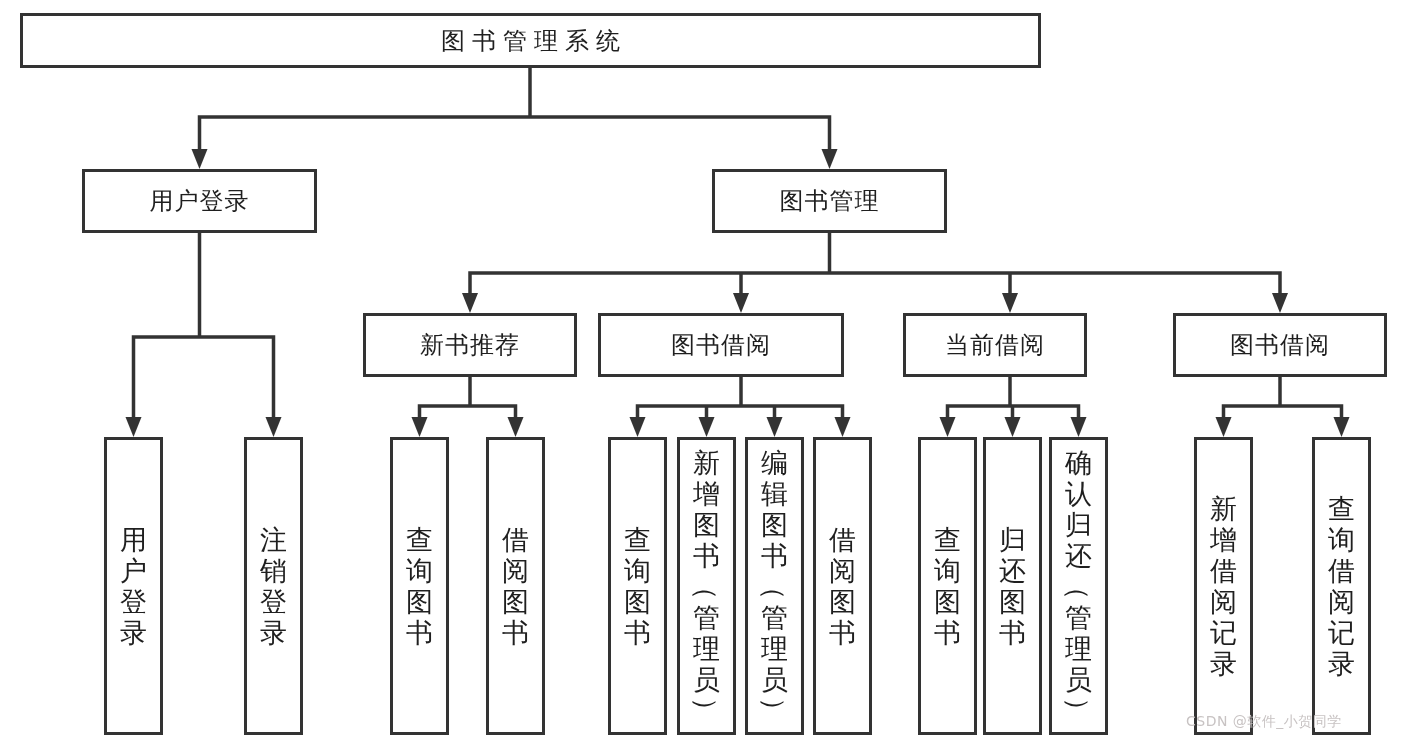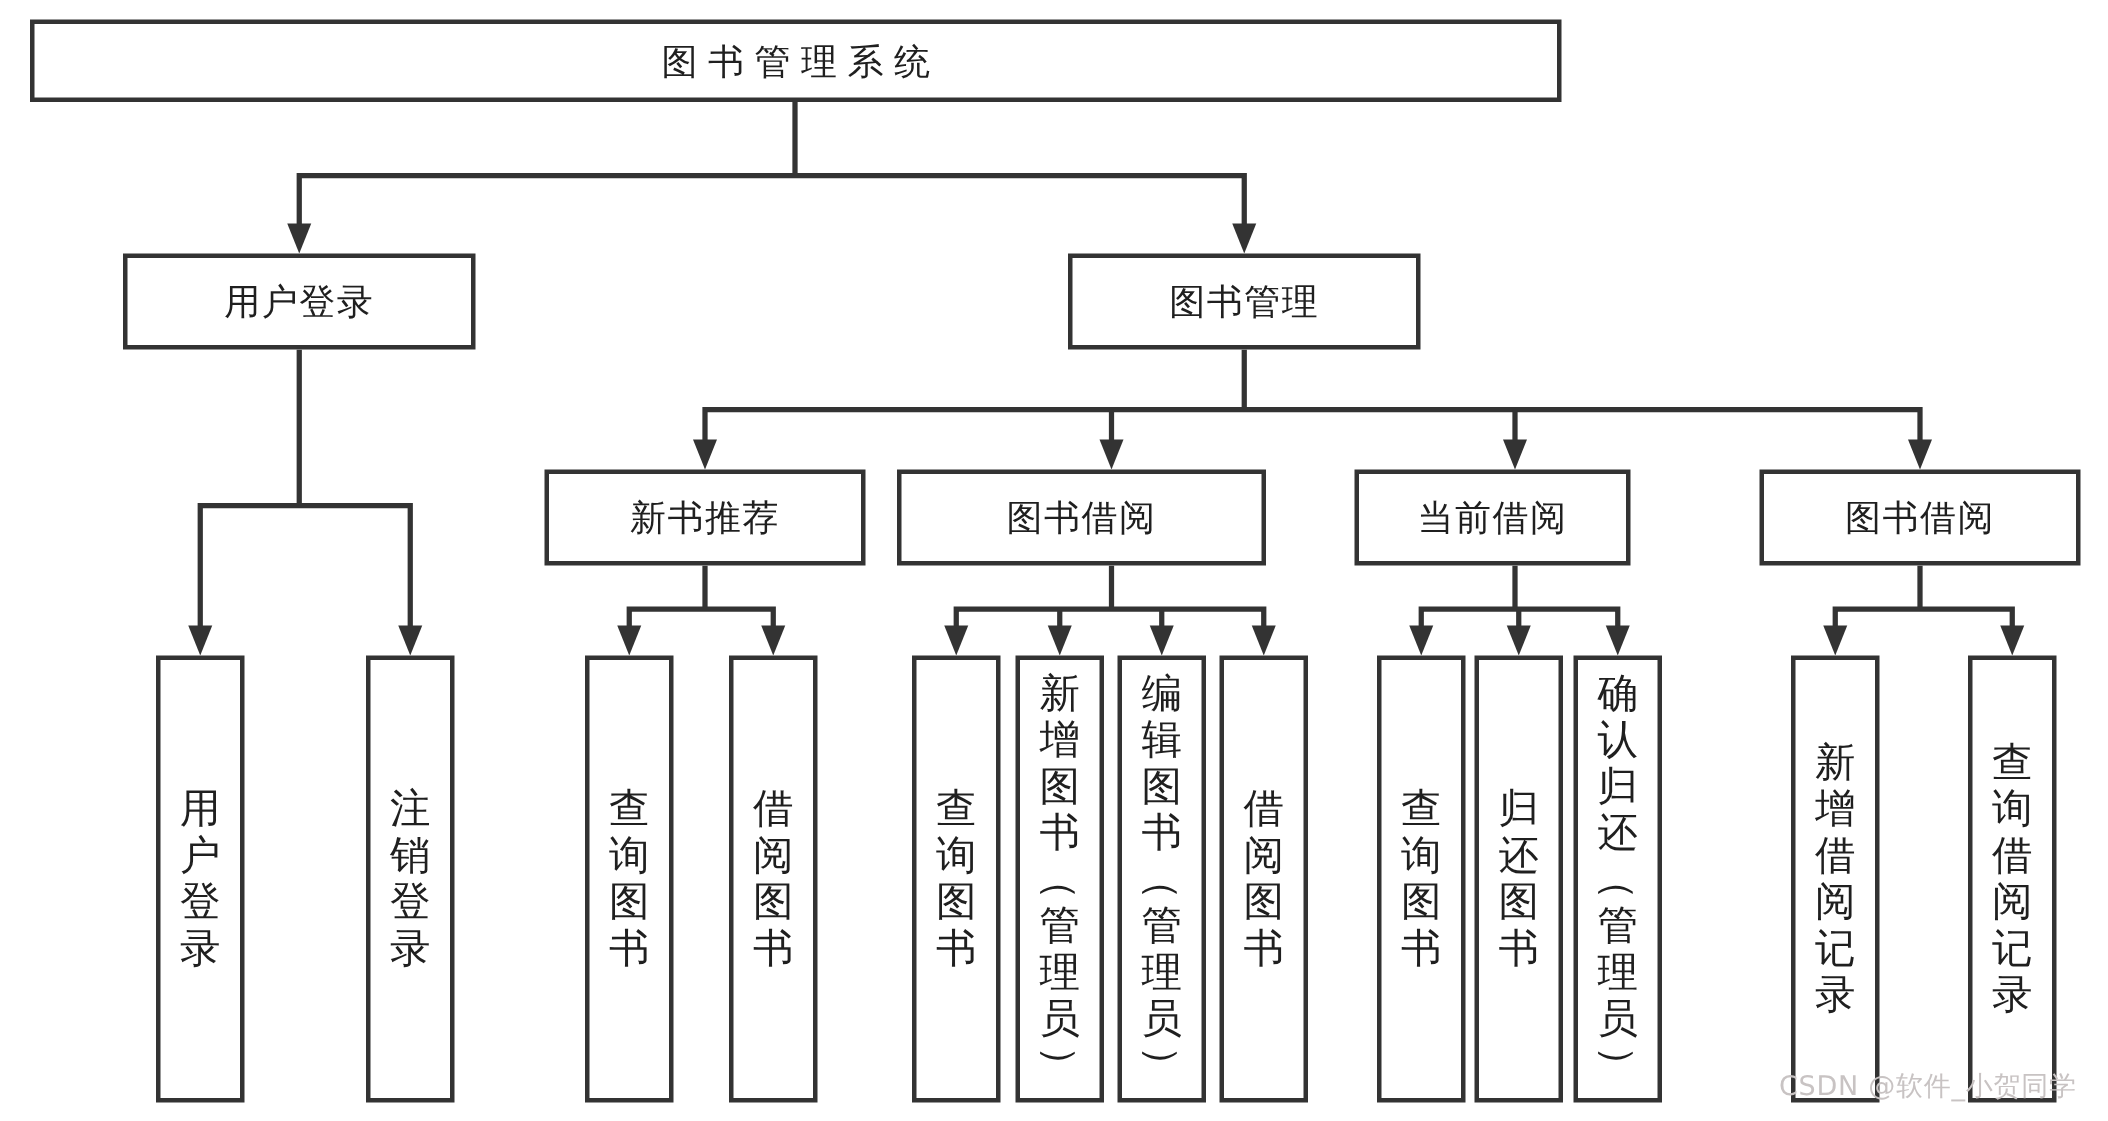--- a/index.html
+++ b/index.html
@@ -40,21 +40,21 @@
     white-space:nowrap;
     color:var(--text);
   }
   .root-label { letter-spacing:7px; padding-left:7px; }
   .vbox { flex-direction:column; gap:4px; }
   .vchar { display:block; font-size:27px; line-height:1; }
   .vchar.rot { transform:rotate(90deg); }
   .watermark {
     position:absolute;
     left:1186px; top:712px;
-    font-size:18px;
+    font-size:14px;
     line-height:1.4;
     color:var(--watermark);
     white-space:nowrap;
     z-index:5;
     letter-spacing:0.5px;
   }
 </style>
 </head>
 <body>
 

